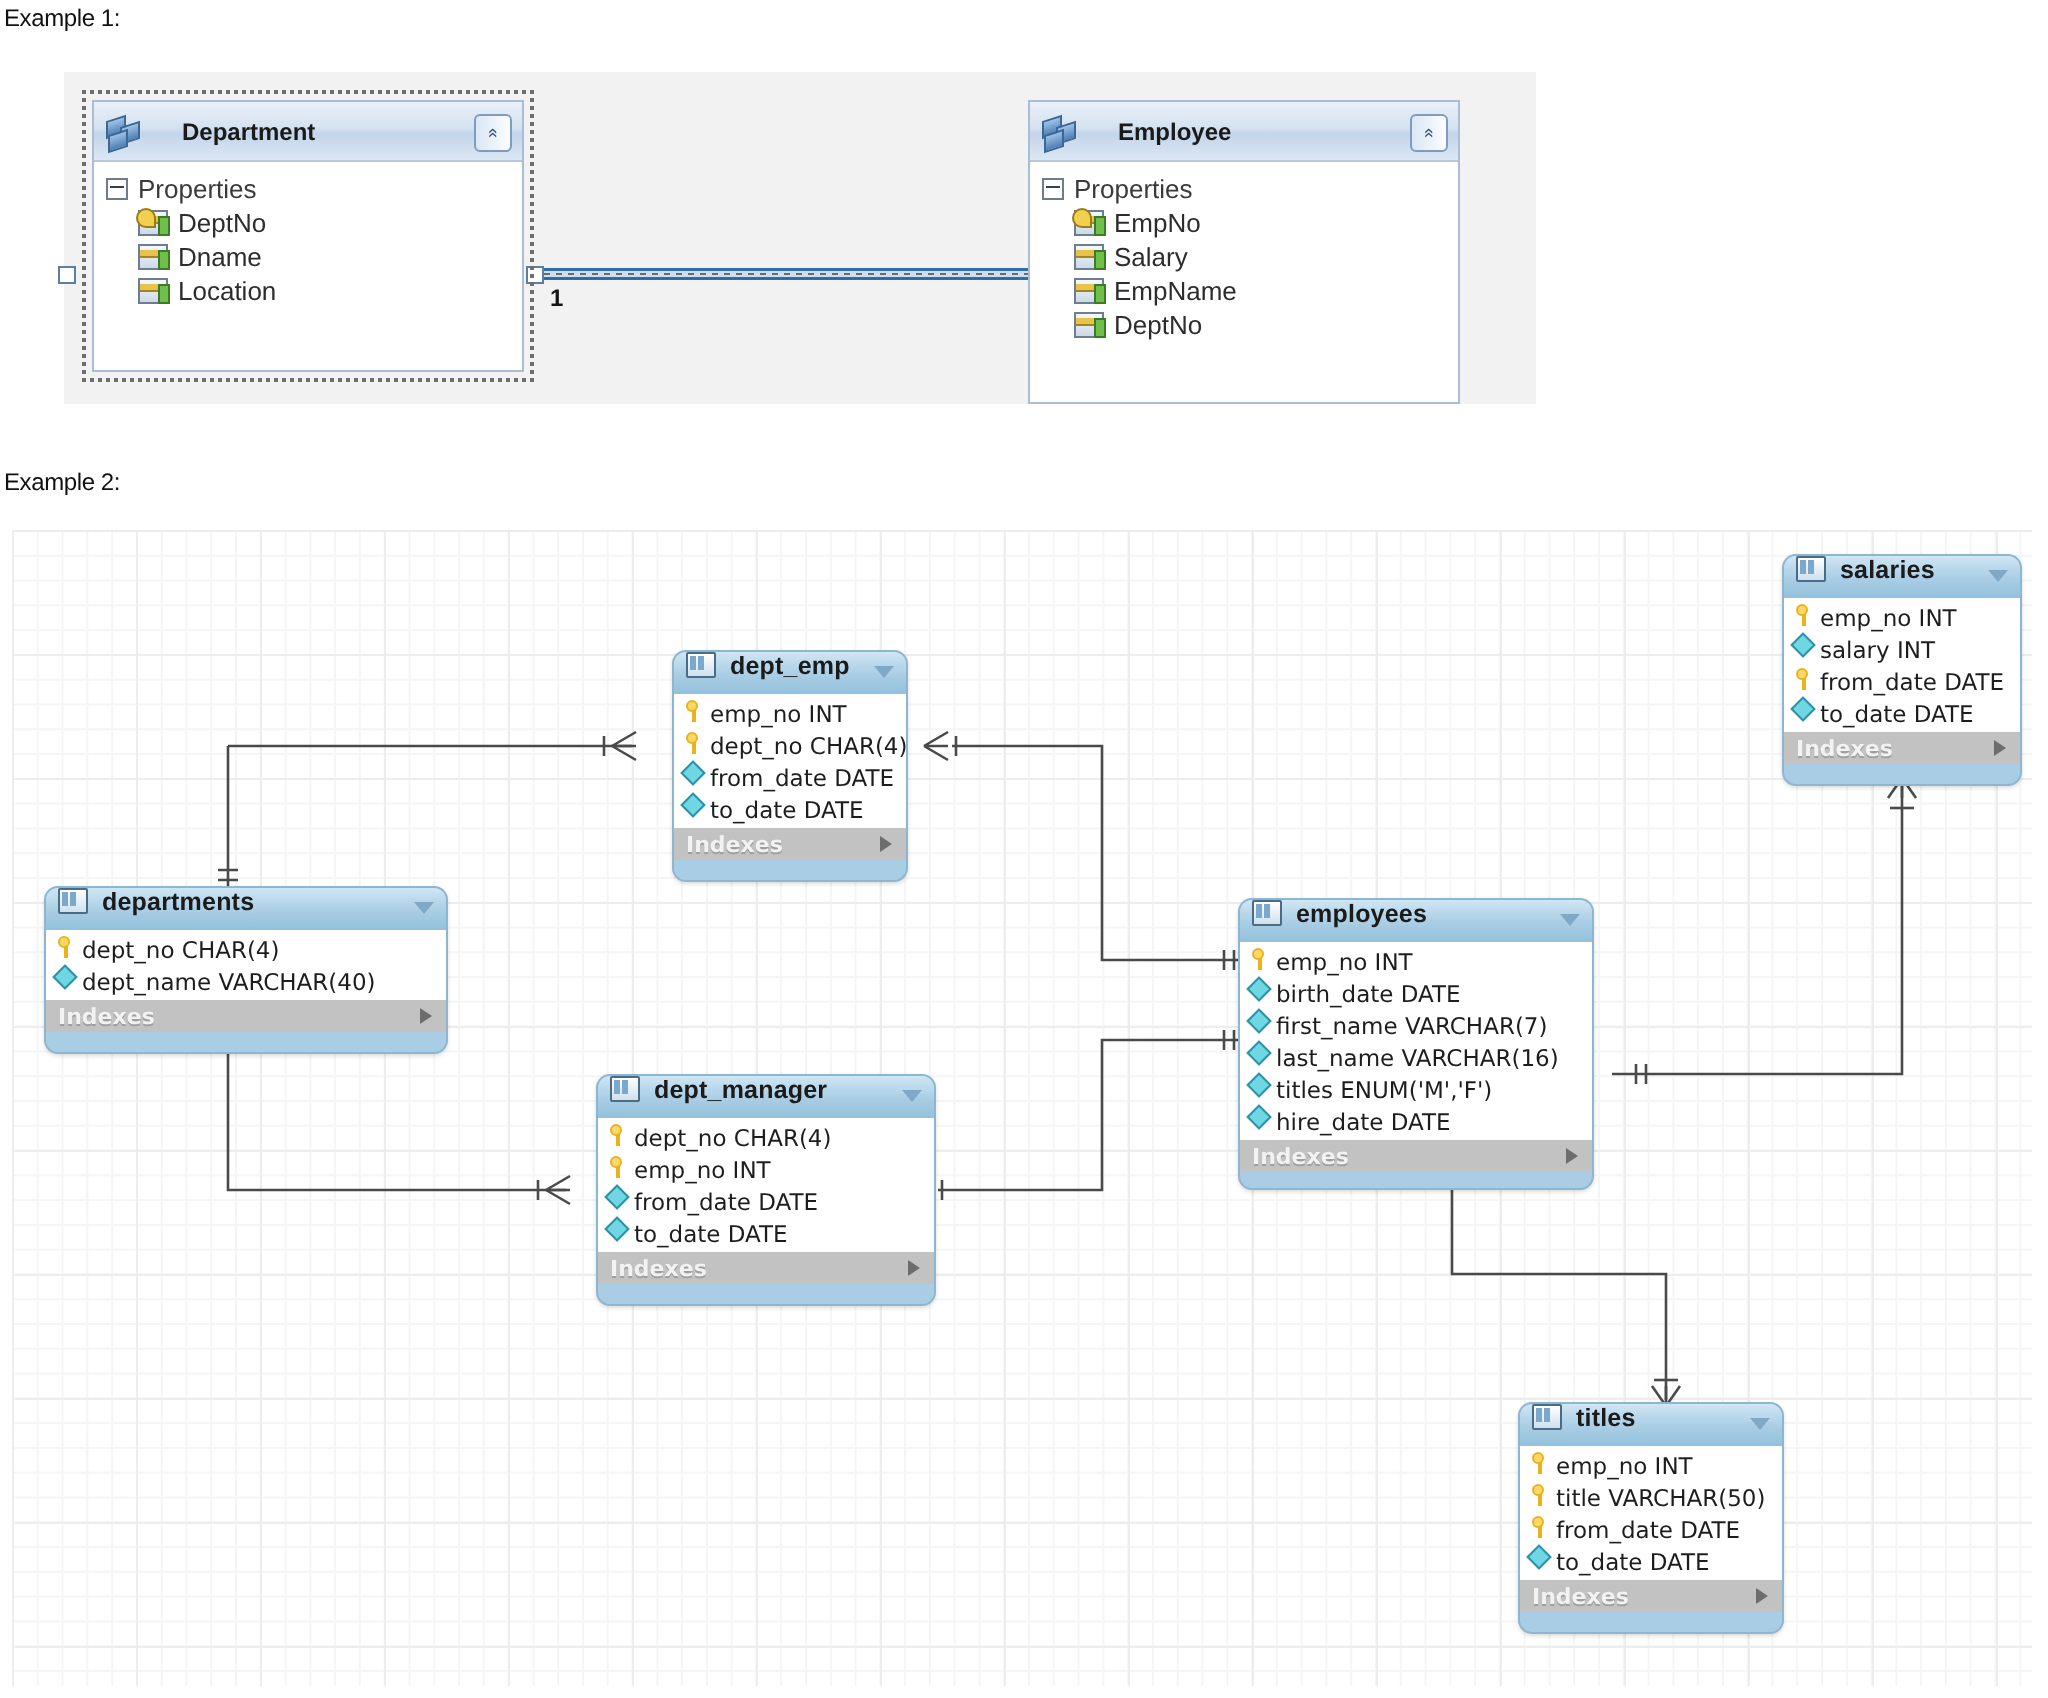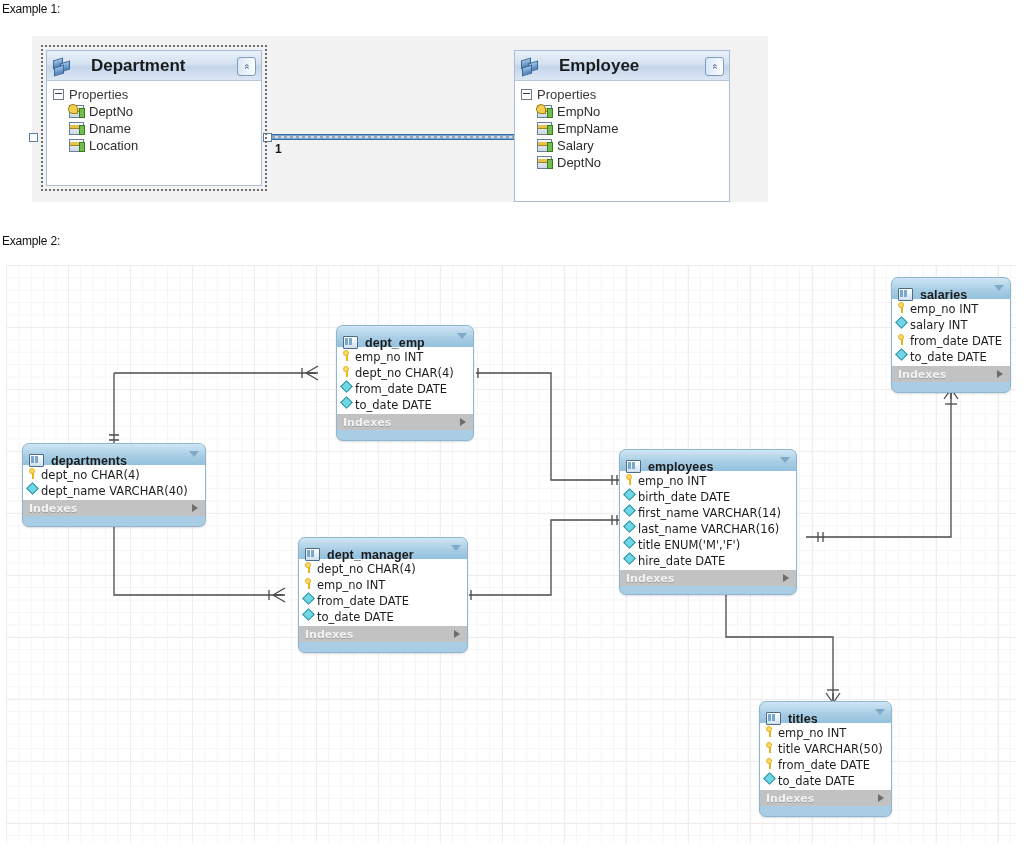--- a/index.html
+++ b/index.html
@@ -46,21 +46,21 @@
   .vs-entity-header{
     height:30px;
     background:linear-gradient(to bottom,#eaf1f9 0%,#d4e1f0 45%,#c3d5ea 55%,#dce7f4 100%);
     border-bottom:1px solid #b6c8dc;
     display:flex;align-items:center;
     padding:0 4px 0 6px;
     box-sizing:border-box;
     position:relative;
   }
   .vs-title{
-    font-size:17px;font-weight:bold;color:#1a1a1a;
+    font-size:12px;font-weight:bold;color:#1a1a1a;
     margin-left:8px;white-space:nowrap;padding-left:12px;
   }
   .vs-chevron{
     position:absolute;right:5px;top:6px;
     width:17px;height:17px;
     border:1px solid #7e9cc0;
     border-radius:3px;
     background:linear-gradient(to bottom,#fcfdff,#dae7f5);
     display:flex;align-items:center;justify-content:center;
     font-size:9px;color:#2b4a72;line-height:1;
@@ -158,22 +158,22 @@
     border:1px solid #8fb6cf;
     border-radius:7px;
     box-sizing:border-box;
     padding:0 0 7px 0;
     box-shadow:0 1px 2px rgba(0,0,0,0.14);
     overflow:hidden;
   }
   .wb-head{
     height:21px;
     background:linear-gradient(to bottom,#cfe6f5 0%,#a9cde4 55%,#93c1dd 100%);
-    display:flex;align-items:center;
-    padding:12px 5px 0 6px;
+    display:flex;align-items:flex-start;
+    padding:0 5px 0 6px;
     box-sizing:border-box;
     position:relative;
   }
   .wb-head-icon{
     width:13px;height:11px;flex:0 0 auto;
     background:linear-gradient(to bottom,#ffffff,#cfe0ee);
     border:1px solid #4b6c86;border-radius:1px;position:relative;
   }
   .wb-head-icon:before{
     content:"";position:absolute;left:1px;top:1px;width:3px;height:7px;background:#7aa9cd;
@@ -322,29 +322,29 @@
             <span class="keyhead"></span>
           </span>
         <span class="pname">EmpNo</span>
       </div>
       <div class="vs-prop">
         <span class="vs-col-icon">
             <span class="sheet"></span>
             <span class="bar"></span>
             <span class="tick"></span>
           </span>
+        <span class="pname">Salary</span>
+      </div>
+      <div class="vs-prop">
+        <span class="vs-col-icon">
+            <span class="sheet"></span>
+            <span class="bar"></span>
+            <span class="tick"></span>
+          </span>
         <span class="pname">EmpName</span>
-      </div>
-      <div class="vs-prop">
-        <span class="vs-col-icon">
-            <span class="sheet"></span>
-            <span class="bar"></span>
-            <span class="tick"></span>
-          </span>
-        <span class="pname">Salary</span>
       </div>
       <div class="vs-prop">
         <span class="vs-col-icon">
             <span class="sheet"></span>
             <span class="bar"></span>
             <span class="tick"></span>
           </span>
         <span class="pname">DeptNo</span>
       </div>
     </div>
@@ -416,21 +416,21 @@
           <span class="dia-icon"></span>
           <span class="cname">to_date DATE</span>
         </div>
     </div>
     <div class="wb-indexes">
       <span class="lbl">Indexes</span>
       <span class="tri"></span>
     </div>
   </div>
 
-  <div class="wb-table" style="left:330px;top:60px;width:138px;height:116px;">
+  <div class="wb-table" style="left:330px;top:60px;width:118px;height:116px;">
     <div class="wb-head">
       <span class="wb-head-icon"></span>
       <span class="wb-name">dept_emp</span>
       <span class="wb-caret"></span>
     </div>
     <div class="wb-cols">
       <div class="wb-col">
           <span class="key-icon"></span>
           <span class="cname">emp_no INT</span>
         </div>
@@ -446,21 +446,21 @@
           <span class="dia-icon"></span>
           <span class="cname">to_date DATE</span>
         </div>
     </div>
     <div class="wb-indexes">
       <span class="lbl">Indexes</span>
       <span class="tri"></span>
     </div>
   </div>
 
-  <div class="wb-table" style="left:16px;top:178px;width:184px;height:84px;">
+  <div class="wb-table" style="left:16px;top:178px;width:202px;height:84px;">
     <div class="wb-head">
       <span class="wb-head-icon"></span>
       <span class="wb-name">departments</span>
       <span class="wb-caret"></span>
     </div>
     <div class="wb-cols">
       <div class="wb-col">
           <span class="key-icon"></span>
           <span class="cname">dept_no CHAR(4)</span>
         </div>
@@ -485,29 +485,29 @@
       <div class="wb-col">
           <span class="key-icon"></span>
           <span class="cname">emp_no INT</span>
         </div>
       <div class="wb-col">
           <span class="dia-icon"></span>
           <span class="cname">birth_date DATE</span>
         </div>
       <div class="wb-col">
           <span class="dia-icon"></span>
-          <span class="cname">first_name VARCHAR(14)</span>
+          <span class="cname">first_name VARCHAR(7)</span>
         </div>
       <div class="wb-col">
           <span class="dia-icon"></span>
           <span class="cname">last_name VARCHAR(16)</span>
         </div>
       <div class="wb-col">
           <span class="dia-icon"></span>
-          <span class="cname">title ENUM('M','F')</span>
+          <span class="cname">titles ENUM('M','F')</span>
         </div>
       <div class="wb-col">
           <span class="dia-icon"></span>
           <span class="cname">hire_date DATE</span>
         </div>
     </div>
     <div class="wb-indexes">
       <span class="lbl">Indexes</span>
       <span class="tri"></span>
     </div>

